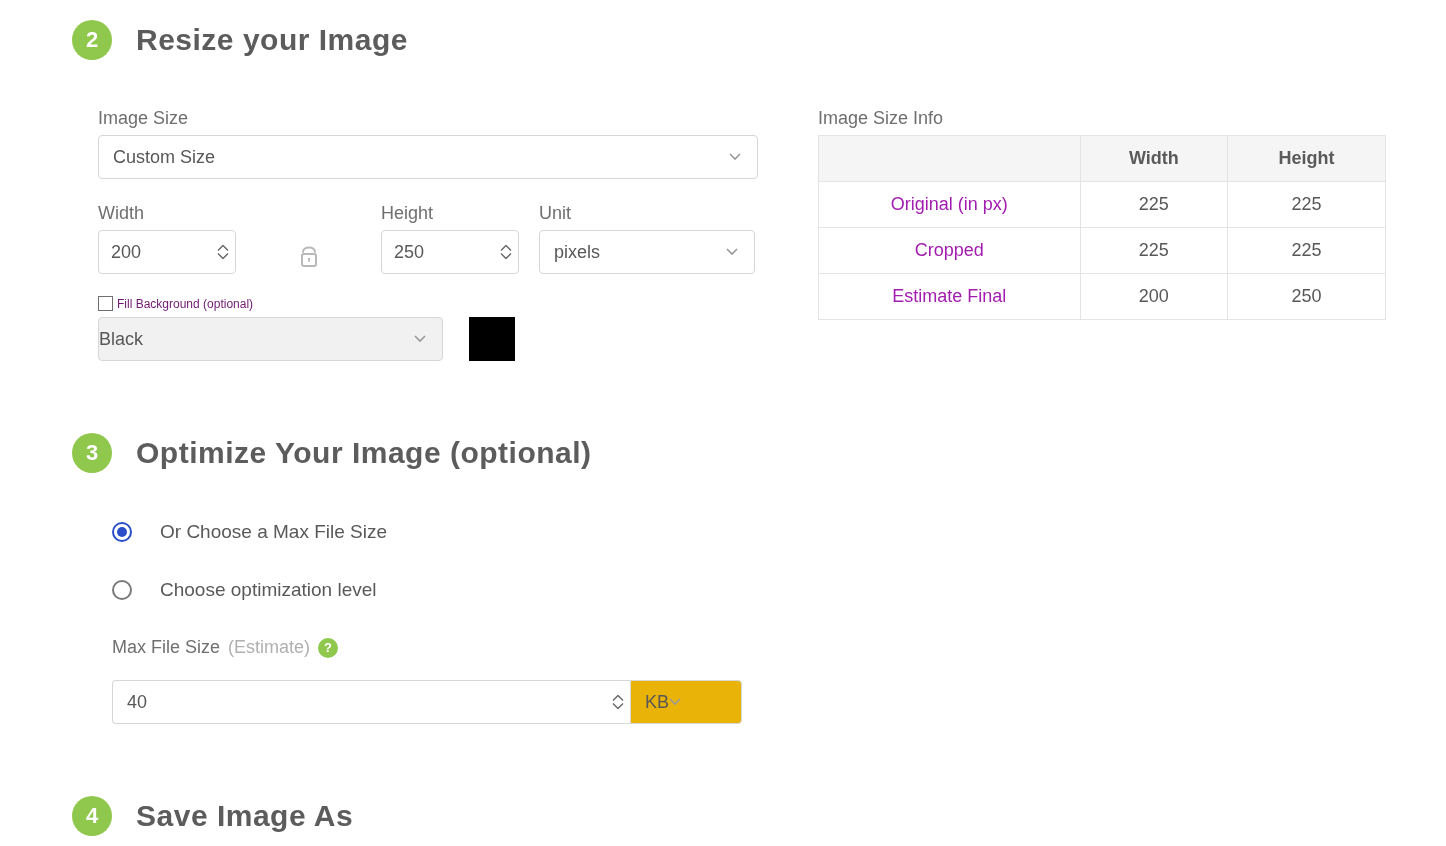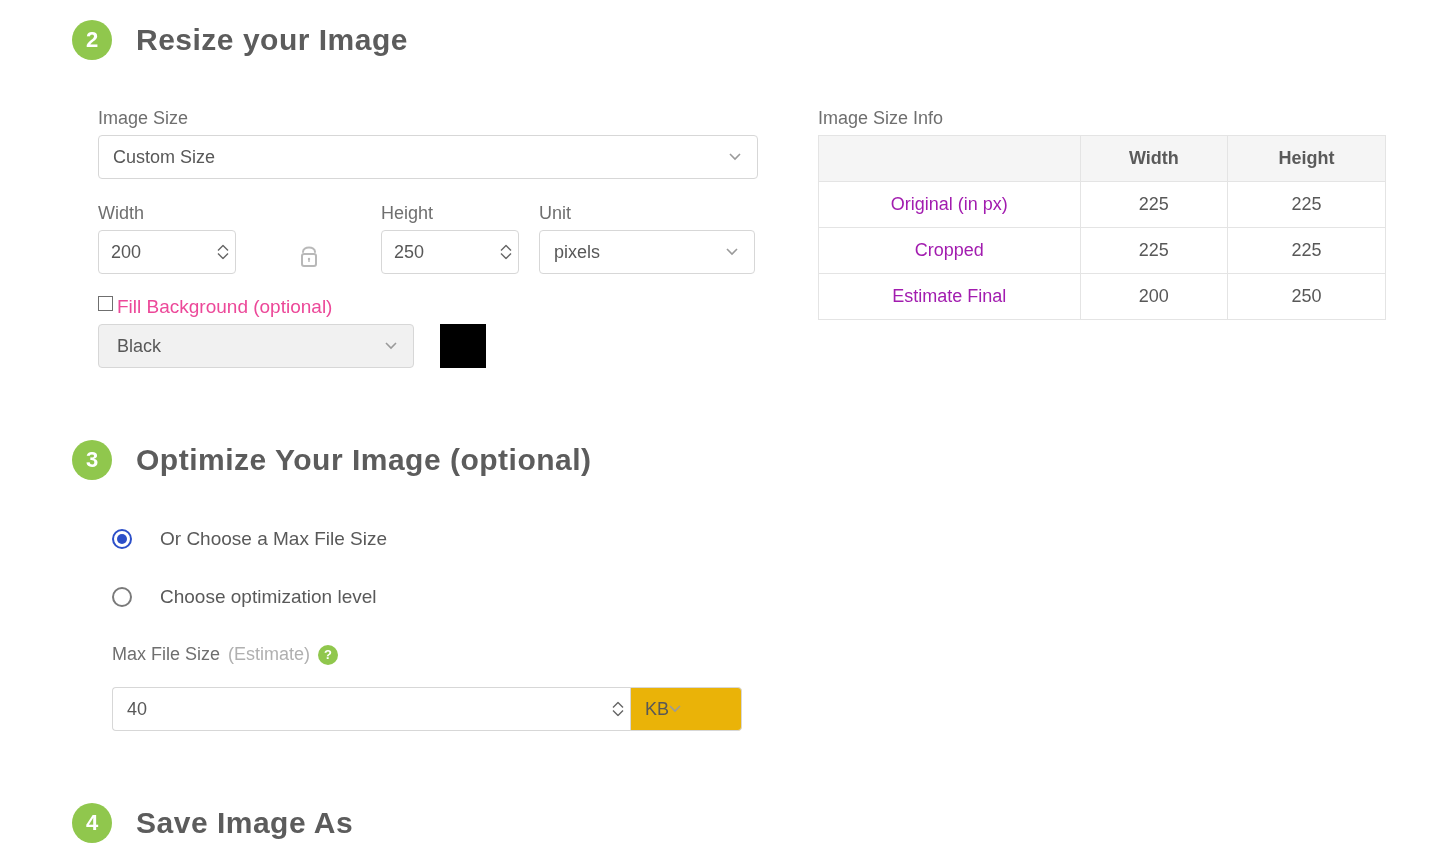--- a/index.html
+++ b/index.html
@@ -71,23 +71,23 @@
     padding: 0 14px;
   }
   .select-box .caret, .select-box-sm .caret, .unit-select .caret {
     position: absolute;
     right: 16px;
     top: 50%;
     transform: translateY(-50%);
   }
   .select-box-sm {
     height: 44px;
-    padding: 0 18px;
+    padding: 0 0;
     background: #f1f1f1;
-    width: 316px;
+    width: 345px;
   }
   .caret svg { display: block; }
   .row-dims {
     display: flex;
     align-items: flex-end;
     gap: 0;
     margin-top: 24px;
   }
   .dim-block { margin-right: 0; }
   .num-input {
@@ -126,23 +126,23 @@
     display: flex;
     align-items: center;
   }
   .fill-row {
     margin-top: 22px;
     display: flex;
     flex-direction: column;
   }
   .fill-label-line {
     display: flex;
-    align-items: flex-start;
-    font-size: 19px;
-    color: #ec4899;
+    align-items: flex-end;
+    font-size: 12px;
+    color: #701a75;
     margin-bottom: 6px;
   }
   .cb {
     width: 15px;
     height: 15px;
     border: 1.5px solid #6f6f6f;
     margin-right: 4px;
     display: inline-block;
   }
   .fill-controls {

